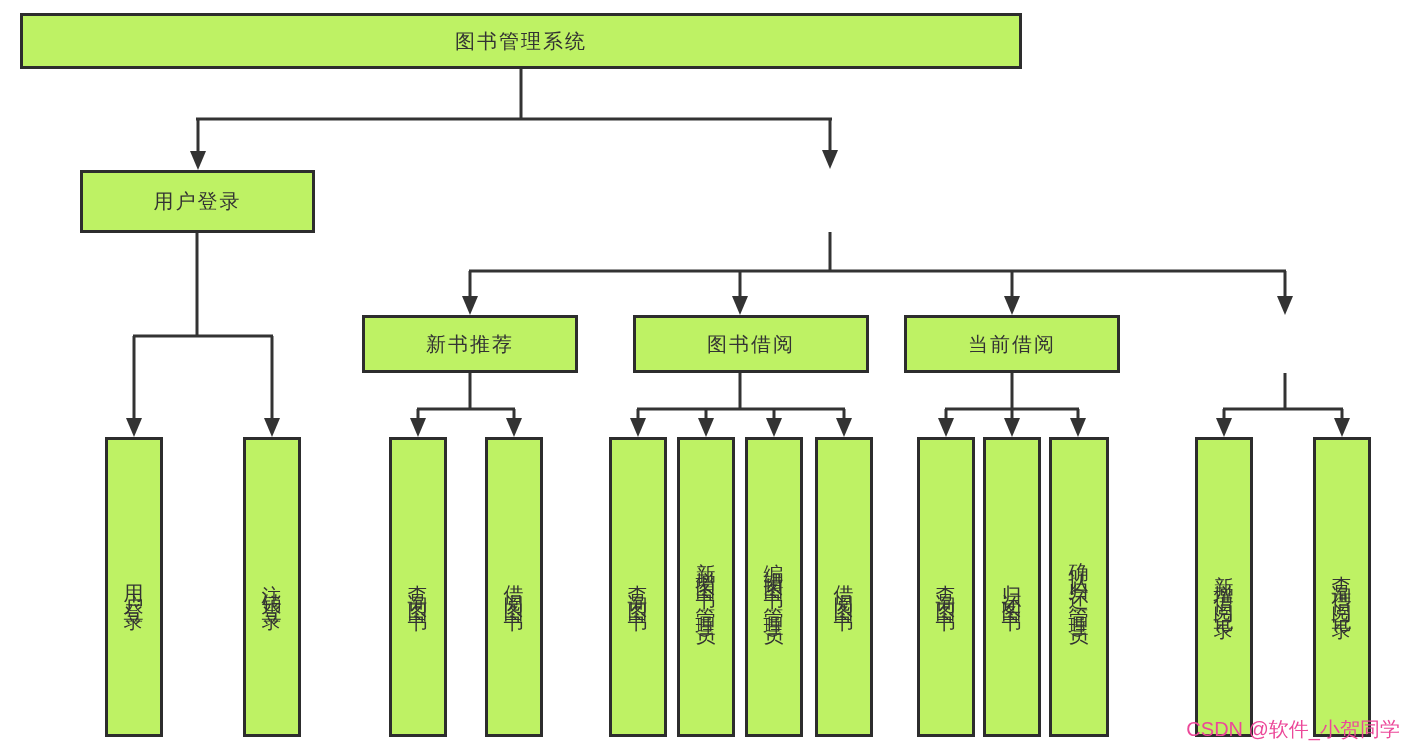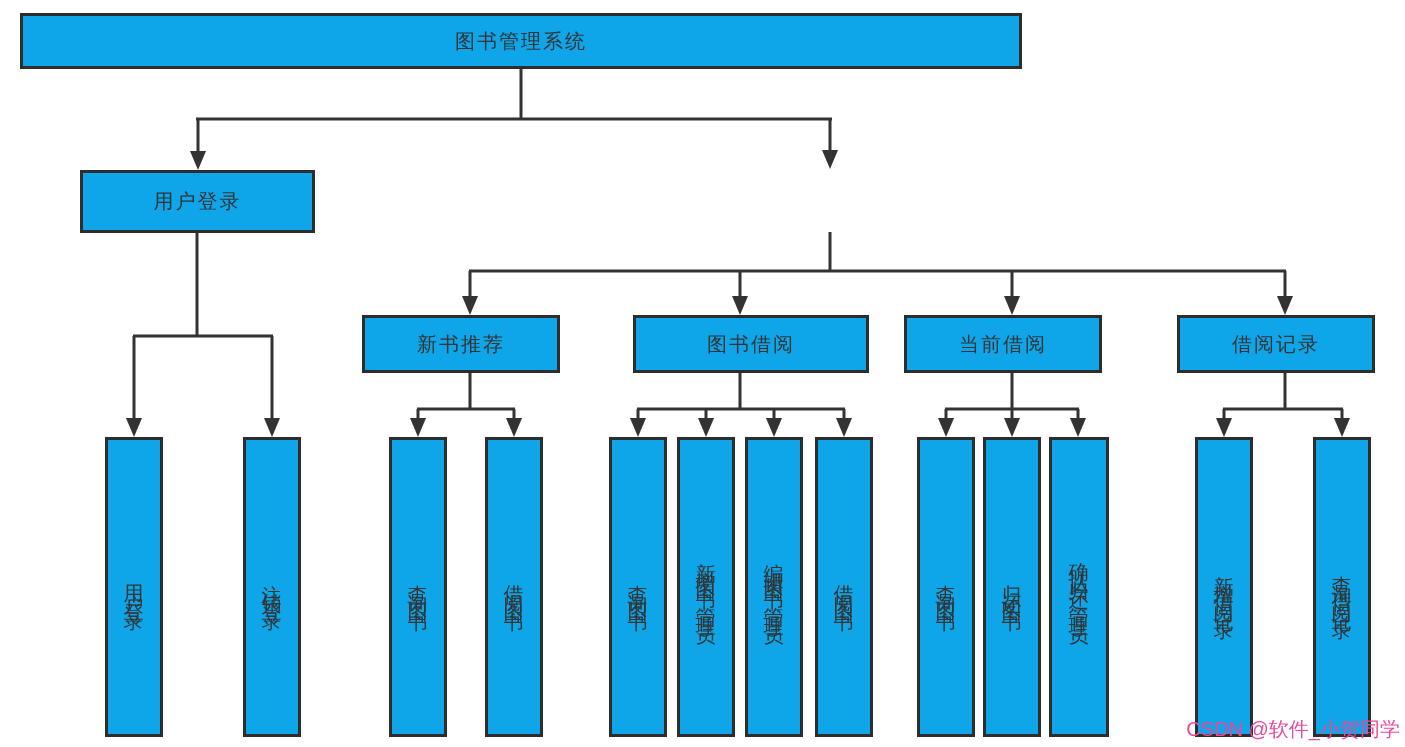--- a/index.html
+++ b/index.html
@@ -13,21 +13,21 @@
   }
   .connectors {
     position: absolute;
     left: 0; top: 0;
     width: 1405px; height: 747px;
     pointer-events: none;
   }
   .box {
     position: absolute;
     box-sizing: border-box;
-    background: #0ea5e9;
+    background: #bef264;
     border: 3px solid #2d2d2d;
     display: flex;
     align-items: center;
     justify-content: center;
     color: #333333;
   }
   .hlabel {
     font-size: 20px;
     letter-spacing: 2px;
     white-space: nowrap;
@@ -39,21 +39,21 @@
     letter-spacing: 9px;
     line-height: 1;
     white-space: nowrap;
   }
   
   .n-root  { left: 20px;  top: 13px;  width: 1002px; height: 56px; }
   
   .n-login { left: 80px;  top: 170px; width: 235px;  height: 63px; }
   .n-mgmt  { left: 713px; top: 169px; width: 235px;  height: 63px; }
   
-  .lv3 { top: 315px; width: 198px; height: 58px; }
+  .lv3 { top: 315px; width: 216px; height: 58px; }
   .n-rec { left: 362px; }
   .n-bor { left: 633px; width: 236px; }
   .n-cur { left: 904px; align-items: center; }
   .n-log { left: 1177px; }
   
   .leaf { top: 437px; width: 58px; height: 300px; }
   .l-a1 { left: 105px; }
   .l-a2 { left: 243px; }
   .l-b1 { left: 389px; }
   .l-b2 { left: 485px; }
@@ -170,23 +170,20 @@
 
   <div class="box lv3 n-rec">
     <span class="hlabel">新书推荐</span>
   </div>
   <div class="box lv3 n-bor">
     <span class="hlabel">图书借阅</span>
   </div>
   <div class="box lv3 n-cur">
     <span class="hlabel">当前借阅</span>
   </div>
-  <div class="box lv3 n-log">
-    <span class="hlabel">借阅记录</span>
-  </div>
 
   <div class="box leaf l-a1">
     <span class="vlabel">用户登录</span>
   </div>
   <div class="box leaf l-a2">
     <span class="vlabel">注销登录</span>
   </div>
 
   <div class="box leaf l-b1">
     <span class="vlabel">查询图书</span>

